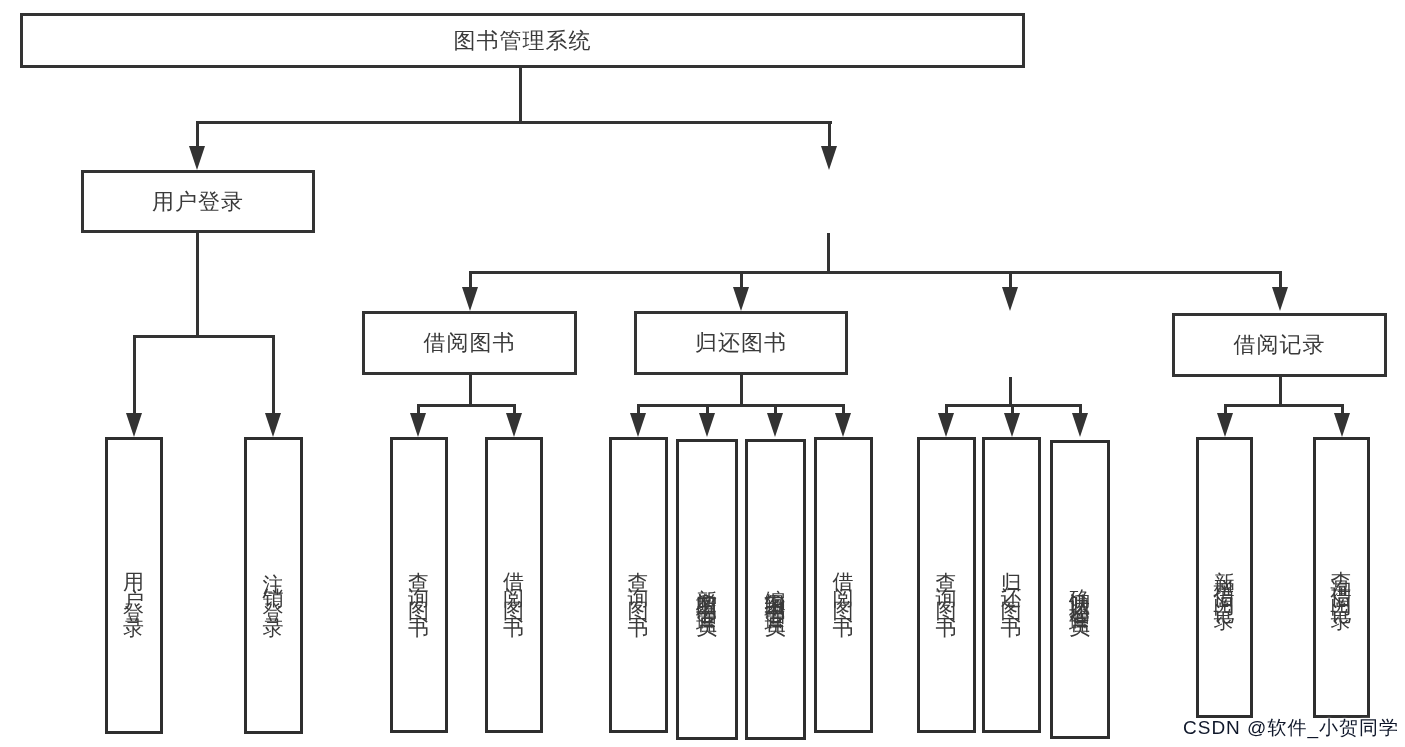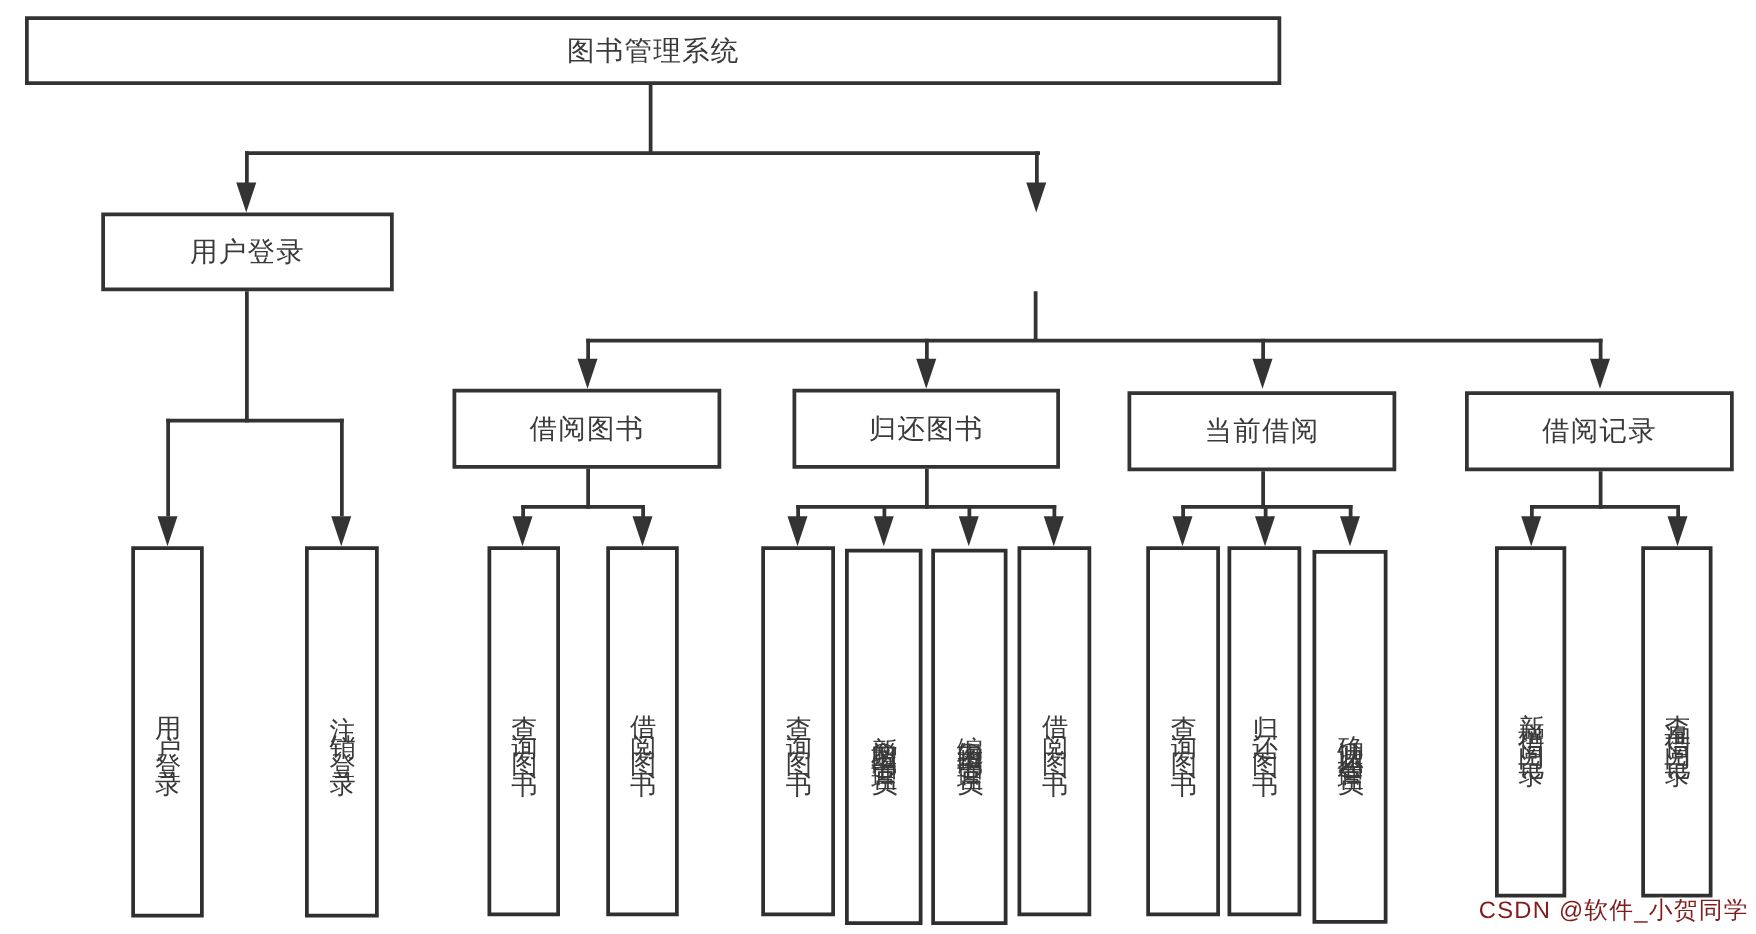--- a/index.html
+++ b/index.html
@@ -42,21 +42,21 @@
   .arrow{
     position:absolute;width:0;height:0;
     border-left:8px solid transparent;
     border-right:8px solid transparent;
     border-top:24px solid #333333;
   }
   .watermark{
     position:absolute;
     left:1183px;top:715px;
     font-size:19px;
-    color:#7f1d1d;
+    color:#0f172a;
     letter-spacing:1px;
     white-space:nowrap;
     text-shadow:0 0 3px #ffffff,0 0 2px #ffffff;
     z-index:10;
   }
 </style>
 </head>
 <body>
 
 <div id="canvas">
@@ -92,23 +92,20 @@
   <div class="line" style="left:1009px;top:271px;width:3px;height:18px"></div>
   <div class="arrow" style="left:1002px;top:287px"></div>
   <div class="line" style="left:1279px;top:271px;width:3px;height:18px"></div>
   <div class="arrow" style="left:1272px;top:287px"></div>
 
   <div class="hnode" style="left:362px;top:311px;width:215px;height:64px">
     <span>借阅图书</span>
   </div>
   <div class="hnode" style="left:634px;top:311px;width:214px;height:64px">
     <span>归还图书</span>
-  </div>
-  <div class="hnode" style="left:902px;top:313px;width:215px;height:64px">
-    <span>当前借阅</span>
   </div>
   <div class="hnode" style="left:1172px;top:313px;width:215px;height:64px">
     <span>借阅记录</span>
   </div>
 
   <div class="line" style="left:469px;top:375px;width:3px;height:32px"></div>
   <div class="line" style="left:417px;top:404px;width:99px;height:3px"></div>
   <div class="line" style="left:417px;top:404px;width:3px;height:11px"></div>
   <div class="arrow" style="left:410px;top:413px"></div>
   <div class="line" style="left:513px;top:404px;width:3px;height:11px"></div>

